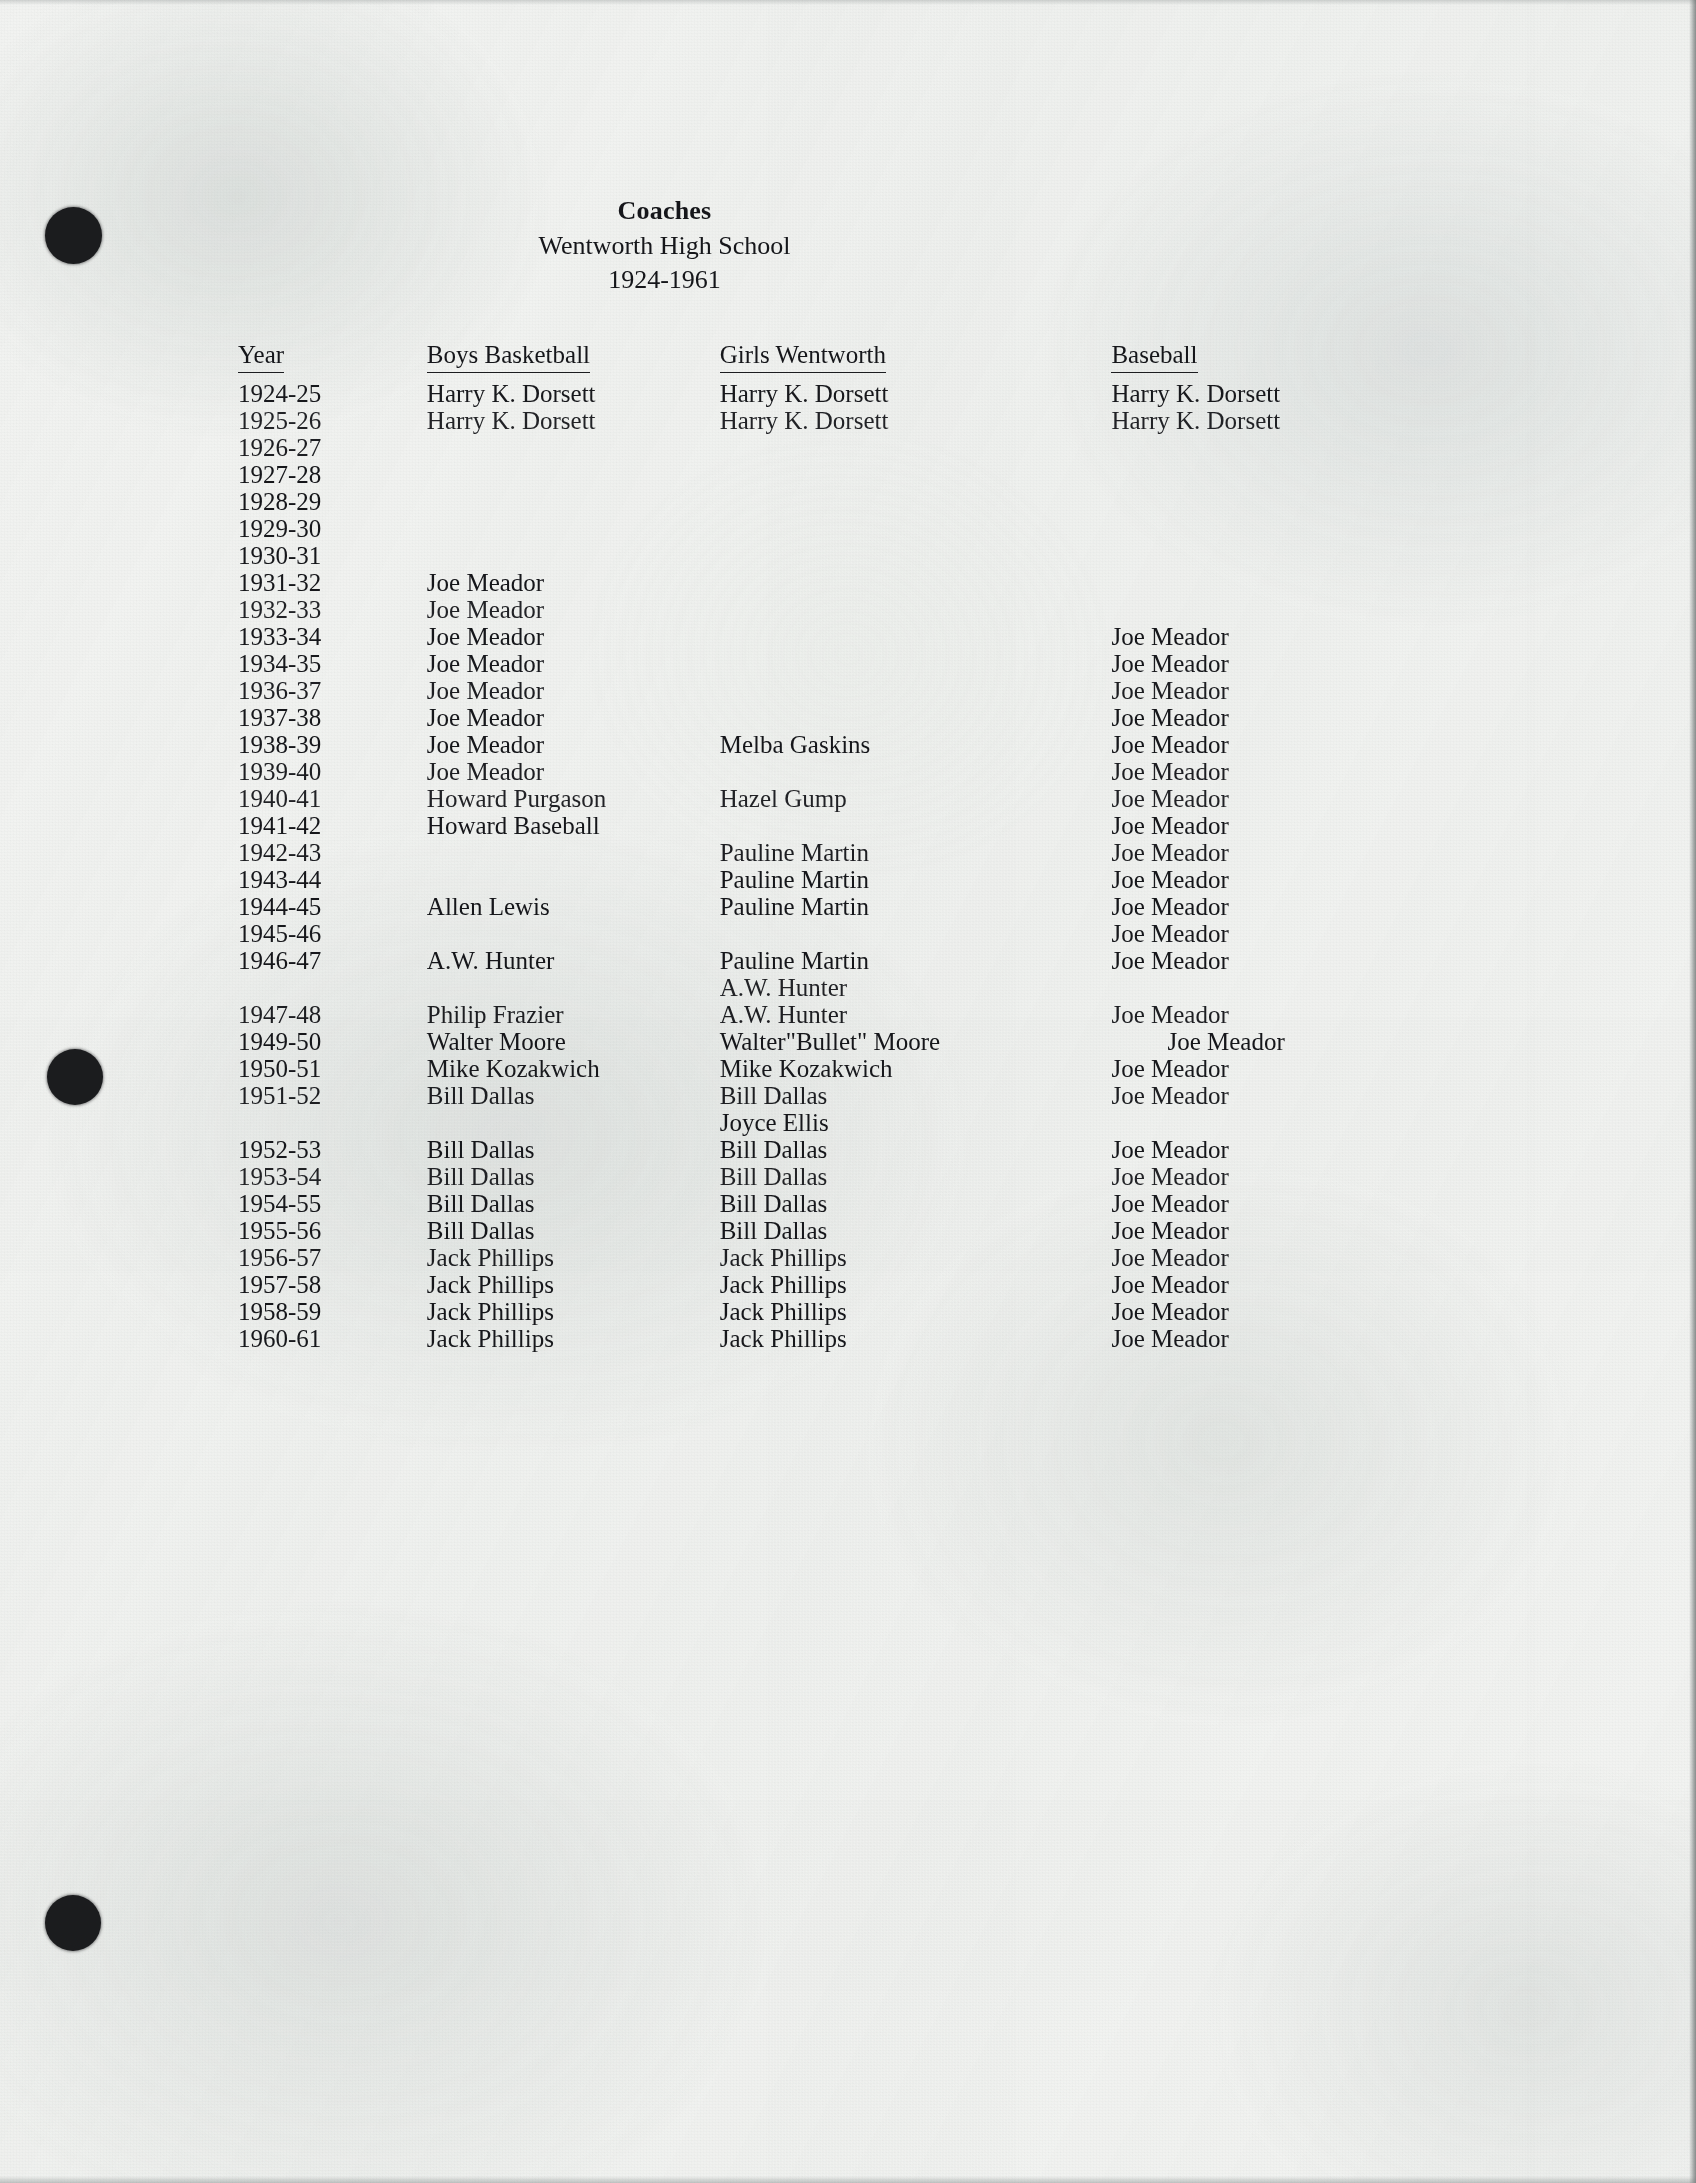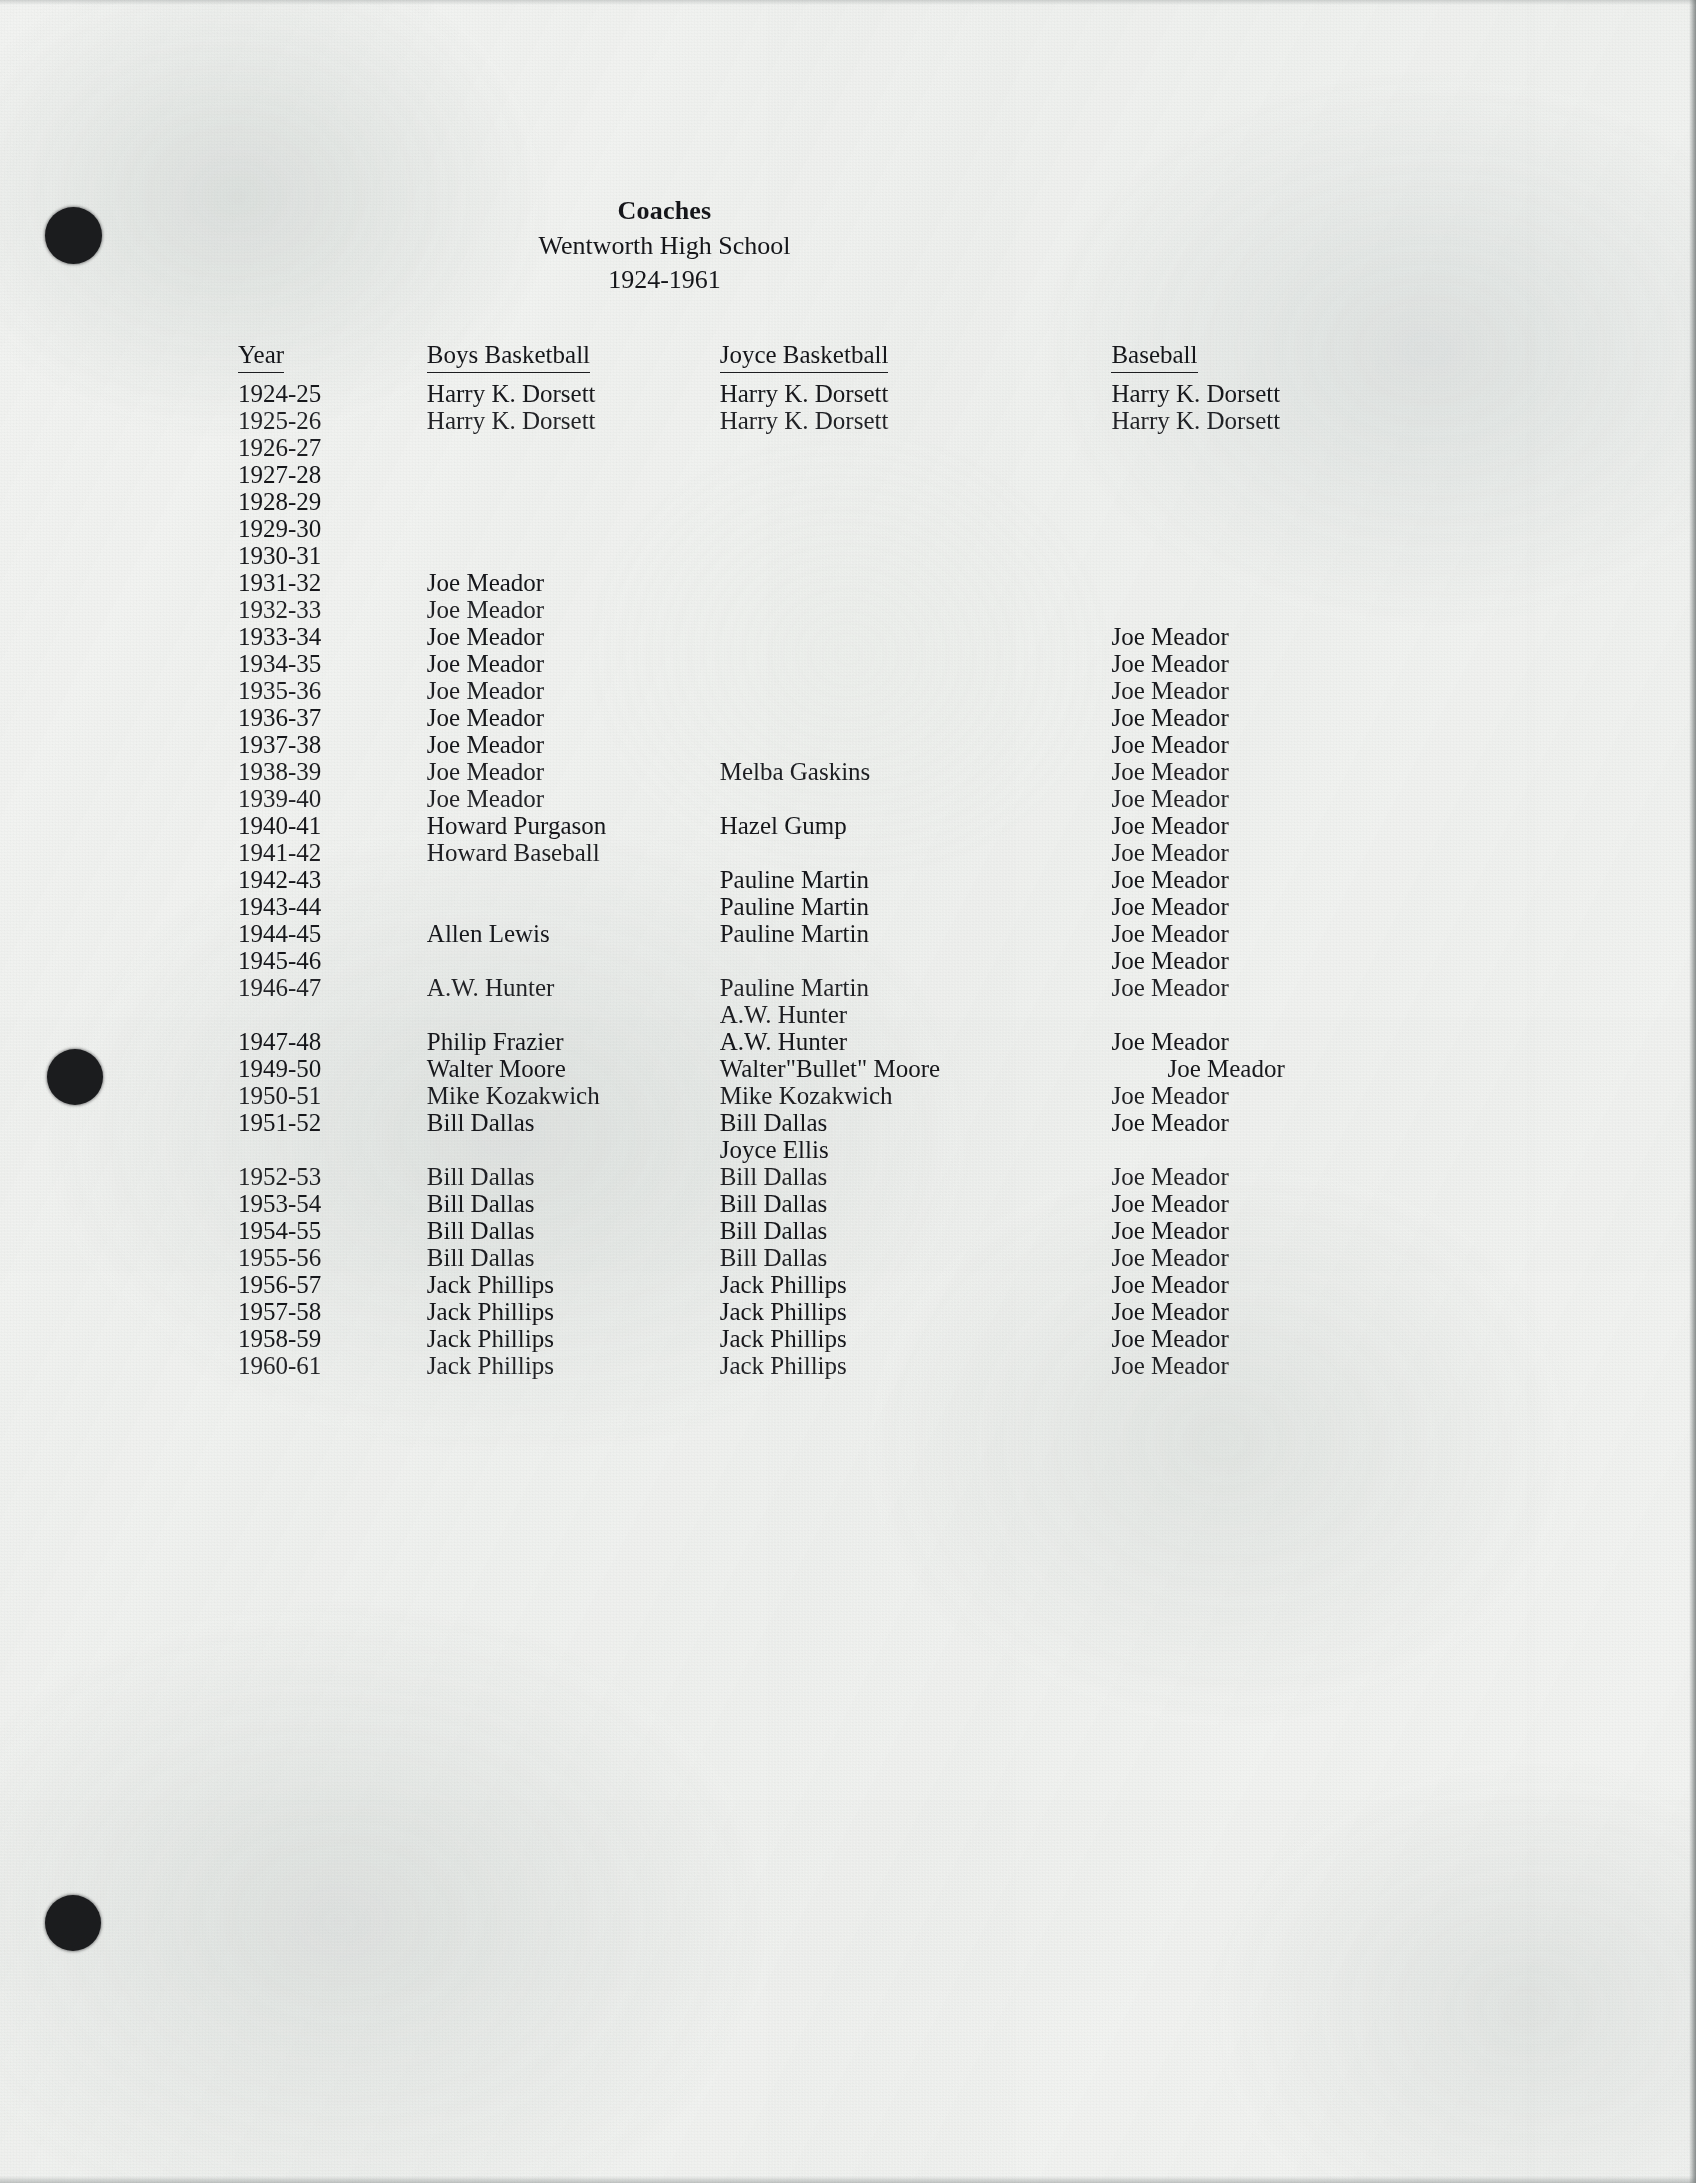--- a/index.html
+++ b/index.html
@@ -184,21 +184,21 @@
     <colgroup>
       <col class="col-year">
       <col class="col-boys">
       <col class="col-girls">
       <col class="col-baseball">
     </colgroup>
     <thead>
       <tr>
         <th><span class="hdr">Year</span></th>
         <th><span class="hdr">Boys Basketball</span></th>
-        <th><span class="hdr">Joyce Basketball</span></th>
+        <th><span class="hdr">Girls Wentworth</span></th>
         <th><span class="hdr">Baseball</span></th>
       </tr>
     </thead>
     <tbody id="coach-table-body">
         <tr>
           <td>1924-25</td>
           <td>Harry K. Dorsett</td>
           <td>Harry K. Dorsett</td>
           <td>Harry K. Dorsett</td>
         </tr>
@@ -256,26 +256,20 @@
           <td></td>
           <td>Joe Meador</td>
         </tr>
         <tr>
           <td>1934-35</td>
           <td>Joe Meador</td>
           <td></td>
           <td>Joe Meador</td>
         </tr>
         <tr>
-          <td>1935-36</td>
-          <td>Joe Meador</td>
-          <td></td>
-          <td>Joe Meador</td>
-        </tr>
-        <tr>
           <td>1936-37</td>
           <td>Joe Meador</td>
           <td></td>
           <td>Joe Meador</td>
         </tr>
         <tr>
           <td>1937-38</td>
           <td>Joe Meador</td>
           <td></td>
           <td>Joe Meador</td>

